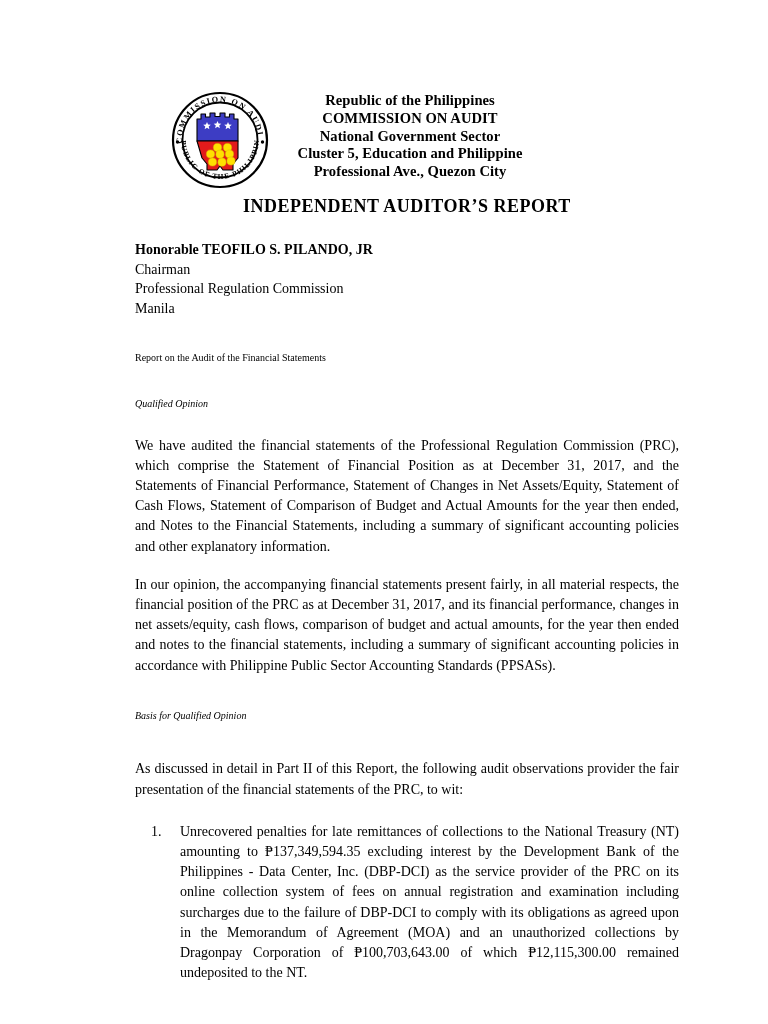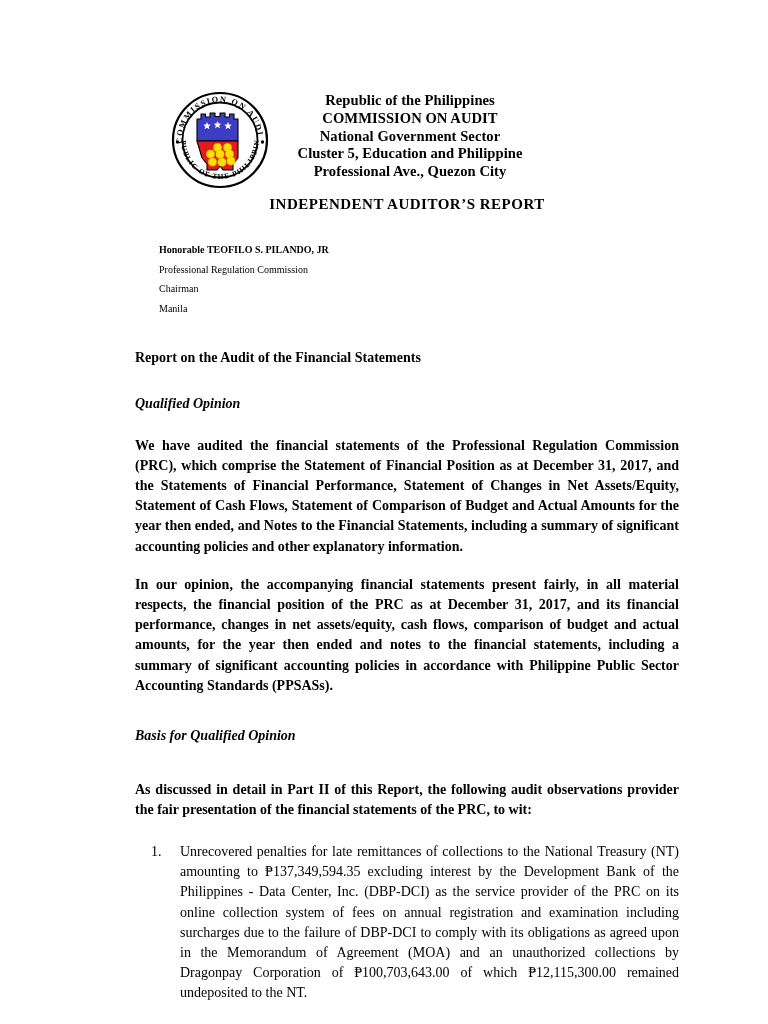--- a/index.html
+++ b/index.html
@@ -55,54 +55,52 @@
   .head-lines .hl.b { font-weight: bold; }
 
   
   .doc-title {
     position: absolute;
     left: 135px;
     top: 196px;
     width: 544px;
     text-align: center;
     font-weight: bold;
-    font-size: 15px;
+    font-size: 18px;
     letter-spacing: 0.5px;
   }
 
   
   .body-block {
     position: absolute;
     left: 135px;
     top: 240px;
     width: 544px;
   }
   .addr-line {
+    font-size: 14px;
+    line-height: 19.6px;
+  }
+  .addr-line.b { font-weight: bold; }
+
+  .sec-head {
+    font-weight: normal;
     font-size: 10px;
-    line-height: 19.6px;
-    margin-left: 24px;
-  }
-  .addr-line.b { font-weight: bold; }
-
-  .sec-head {
-    font-weight: bold;
-    font-size: 14px;
     line-height: 19.6px;
   }
   .sec-head.i {
     font-style: italic;
   }
 
   p.para {
     margin: 0;
     font-size: 14px;
     line-height: 20.2px;
     text-align: justify;
     text-justify: inter-word;
-    font-weight: bold;
   }
 
   .sp-18 { height: 18px; }
   .sp-22 { height: 22px; }
   .sp-26 { height: 26px; }
   .sp-30 { height: 30px; }
   .sp-34 { height: 34px; }
 
   
   .num-list {
@@ -188,22 +186,22 @@
       <div class="hl">Professional Ave., Quezon City</div>
     </div>
   </div>
 
   <div class="doc-title">INDEPENDENT AUDITOR’S REPORT</div>
 
   <div class="body-block">
 
     <div>
       <div class="addr-line b">Honorable TEOFILO S. PILANDO, JR</div>
+      <div class="addr-line">Chairman</div>
       <div class="addr-line">Professional Regulation Commission</div>
-      <div class="addr-line">Chairman</div>
       <div class="addr-line">Manila</div>
     </div>
 
     <div class="sp-30"></div>
 
     <div class="sec-head">Report on the Audit of the Financial Statements</div>
 
     <div class="sp-26"></div>
 
     <div class="sec-head i">Qualified Opinion</div>

